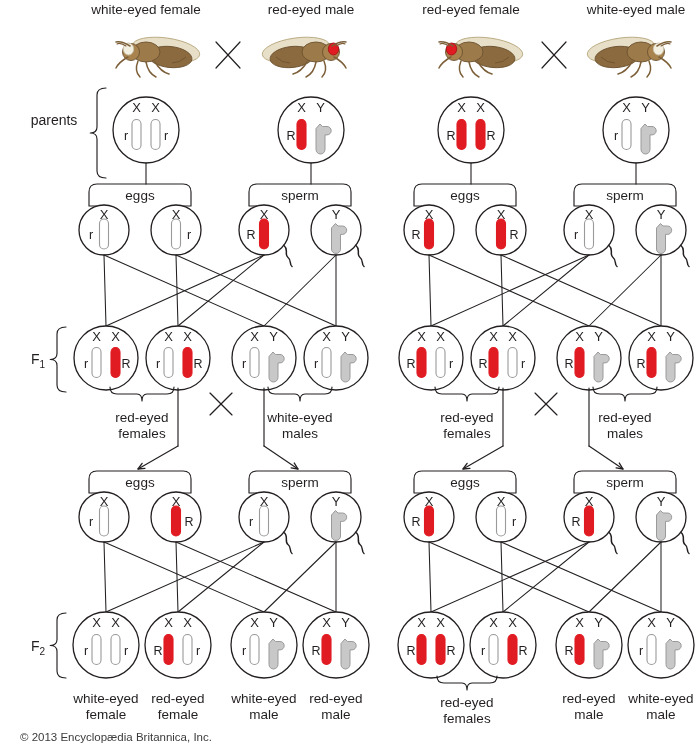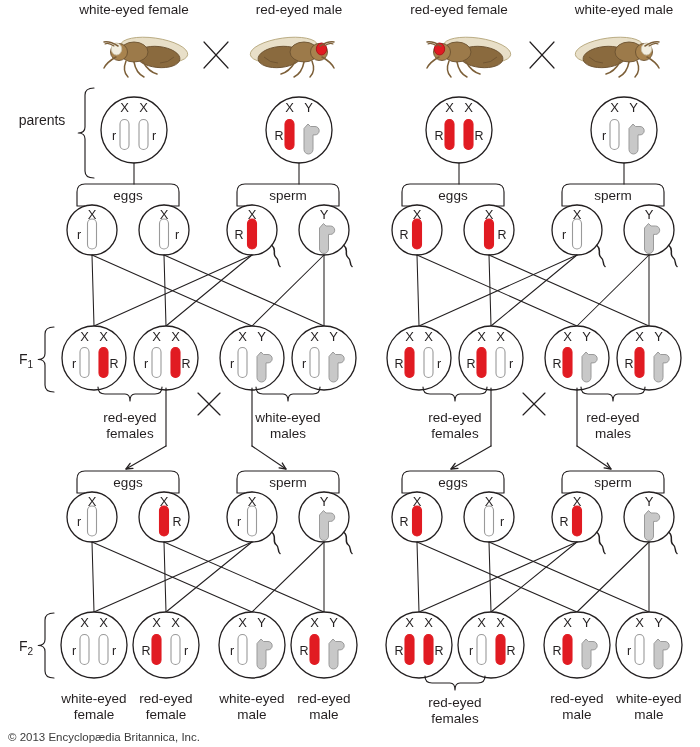--- a/index.html
+++ b/index.html
@@ -1,19 +1,19 @@
 <!DOCTYPE html>
 <html><head>
 <meta charset="utf-8">
 <style>
   html,body{margin:0;padding:0;background:#ffffff;}
   body{width:700px;height:747px;position:relative;
        font-family:"Liberation Sans","DejaVu Sans",sans-serif;color:#231f20;
        overflow:hidden;}
-  #stage{position:absolute;left:4px;top:0;width:583px;height:747px;padding-left:42px;}
+  #stage{position:absolute;left:16px;top:0;width:583px;height:747px;padding-left:42px;}
   #svgroot{position:absolute;left:0;top:0;width:700px;height:747px;}
 </style>
 </head>
 <body>
 
 <div id="stage">
   <svg id="svgroot" viewBox="0 0 700 747" xmlns="http://www.w3.org/2000/svg">
       <g>
         <text x="130" y="14" font-size="13.5" font-family="&quot;Liberation Sans&quot;,&quot;DejaVu Sans&quot;,sans-serif" fill="#231f20" text-anchor="middle">white-eyed female</text>
         <g>

